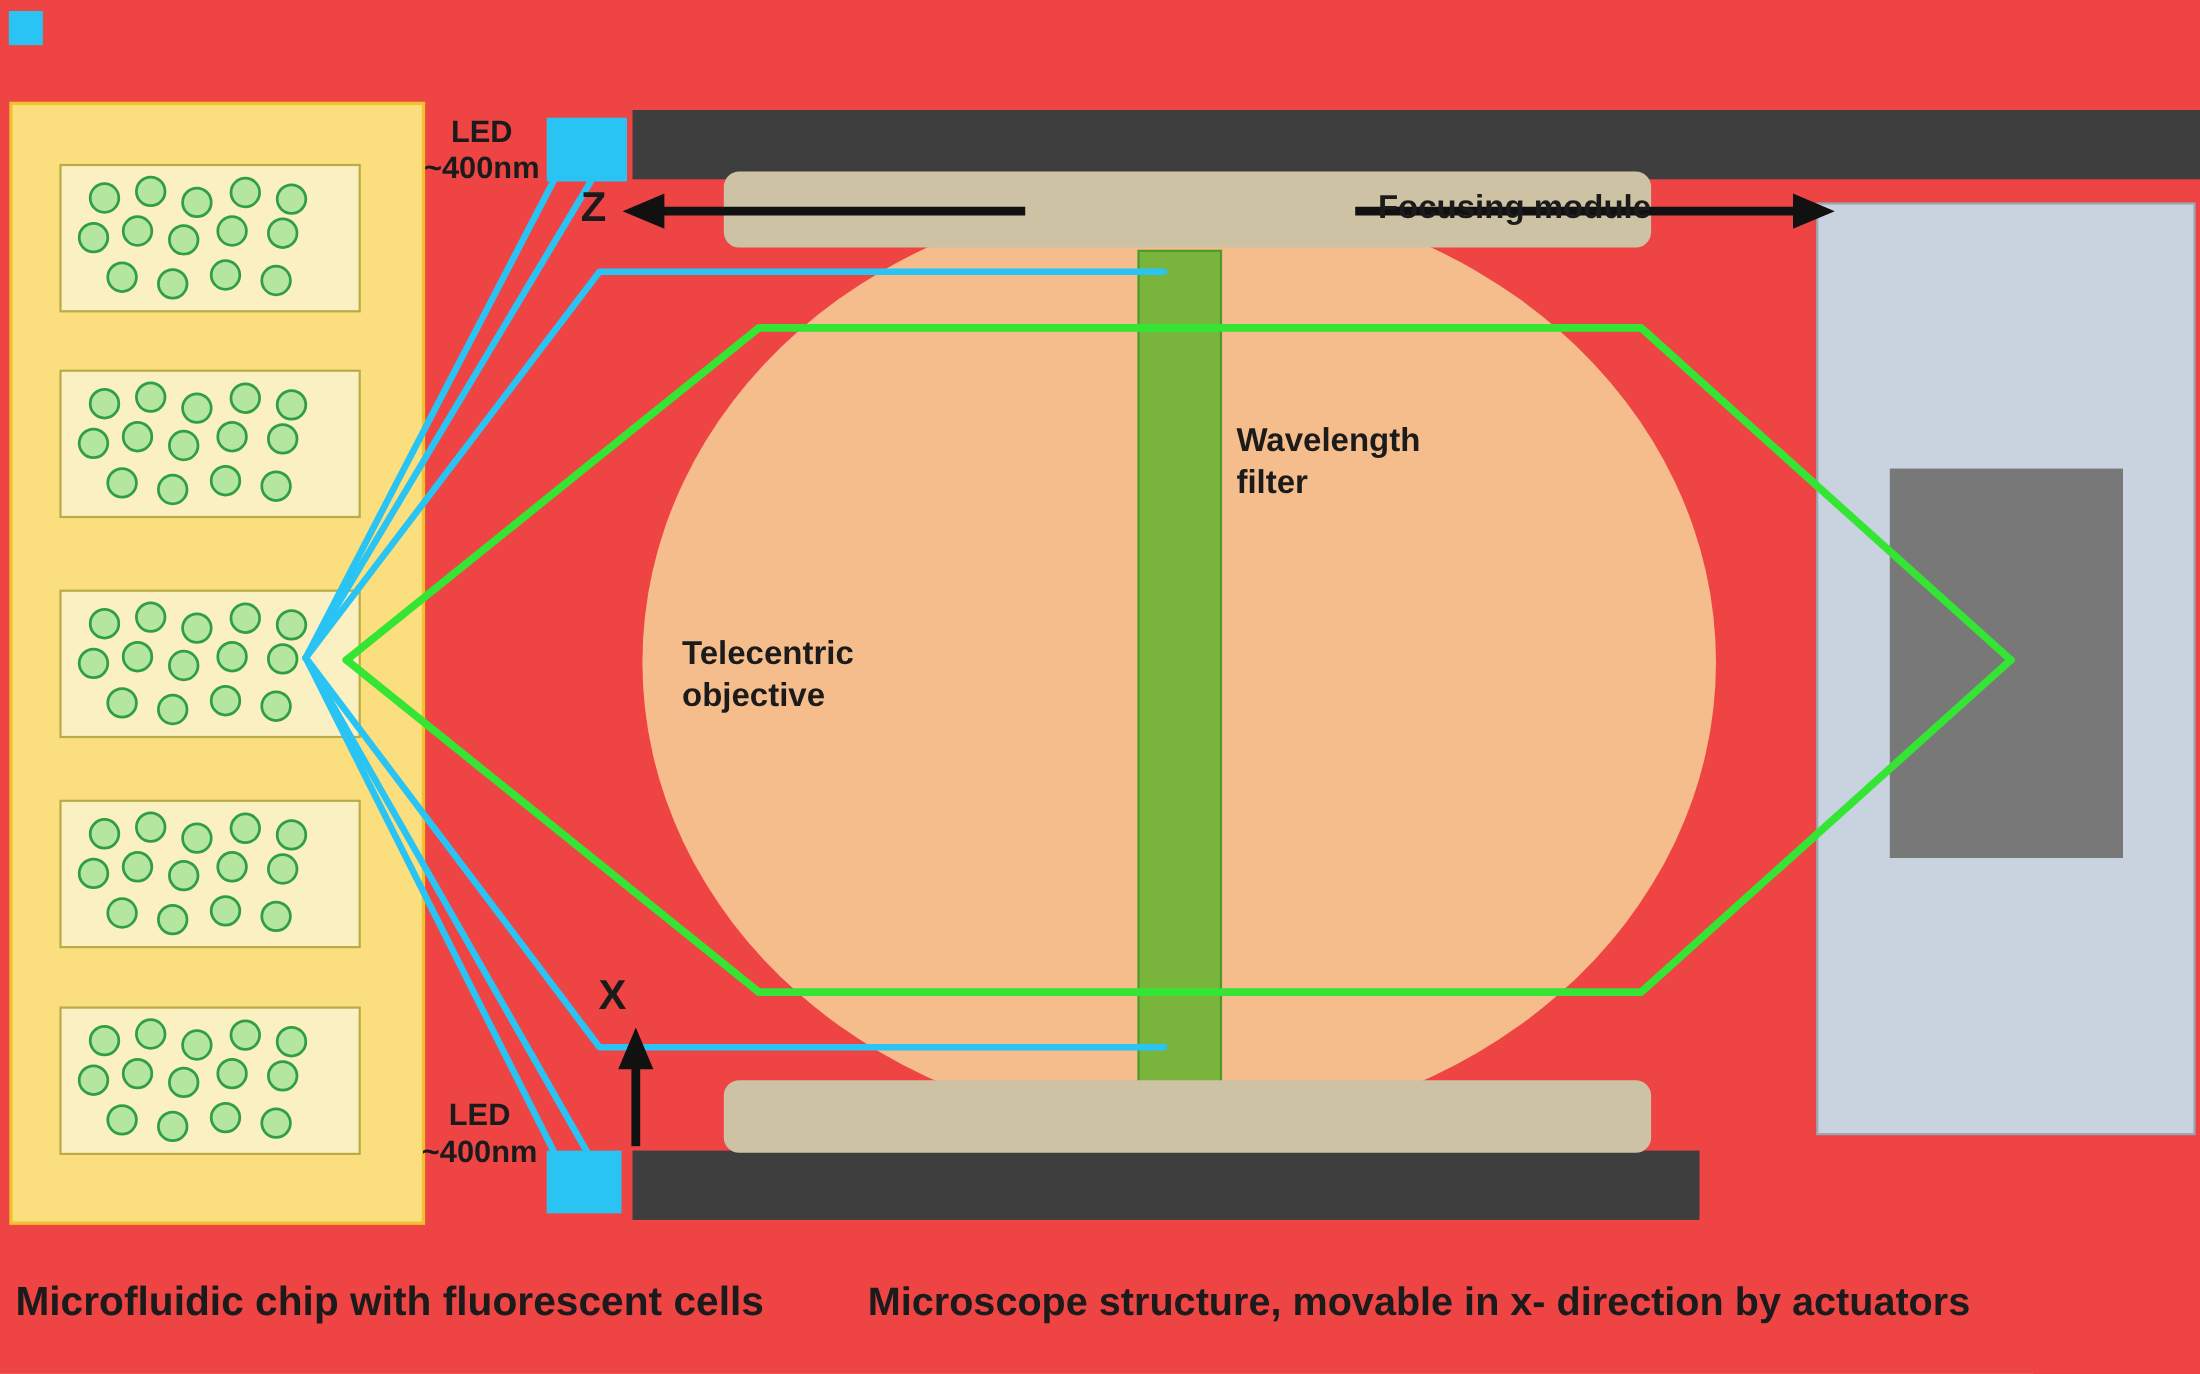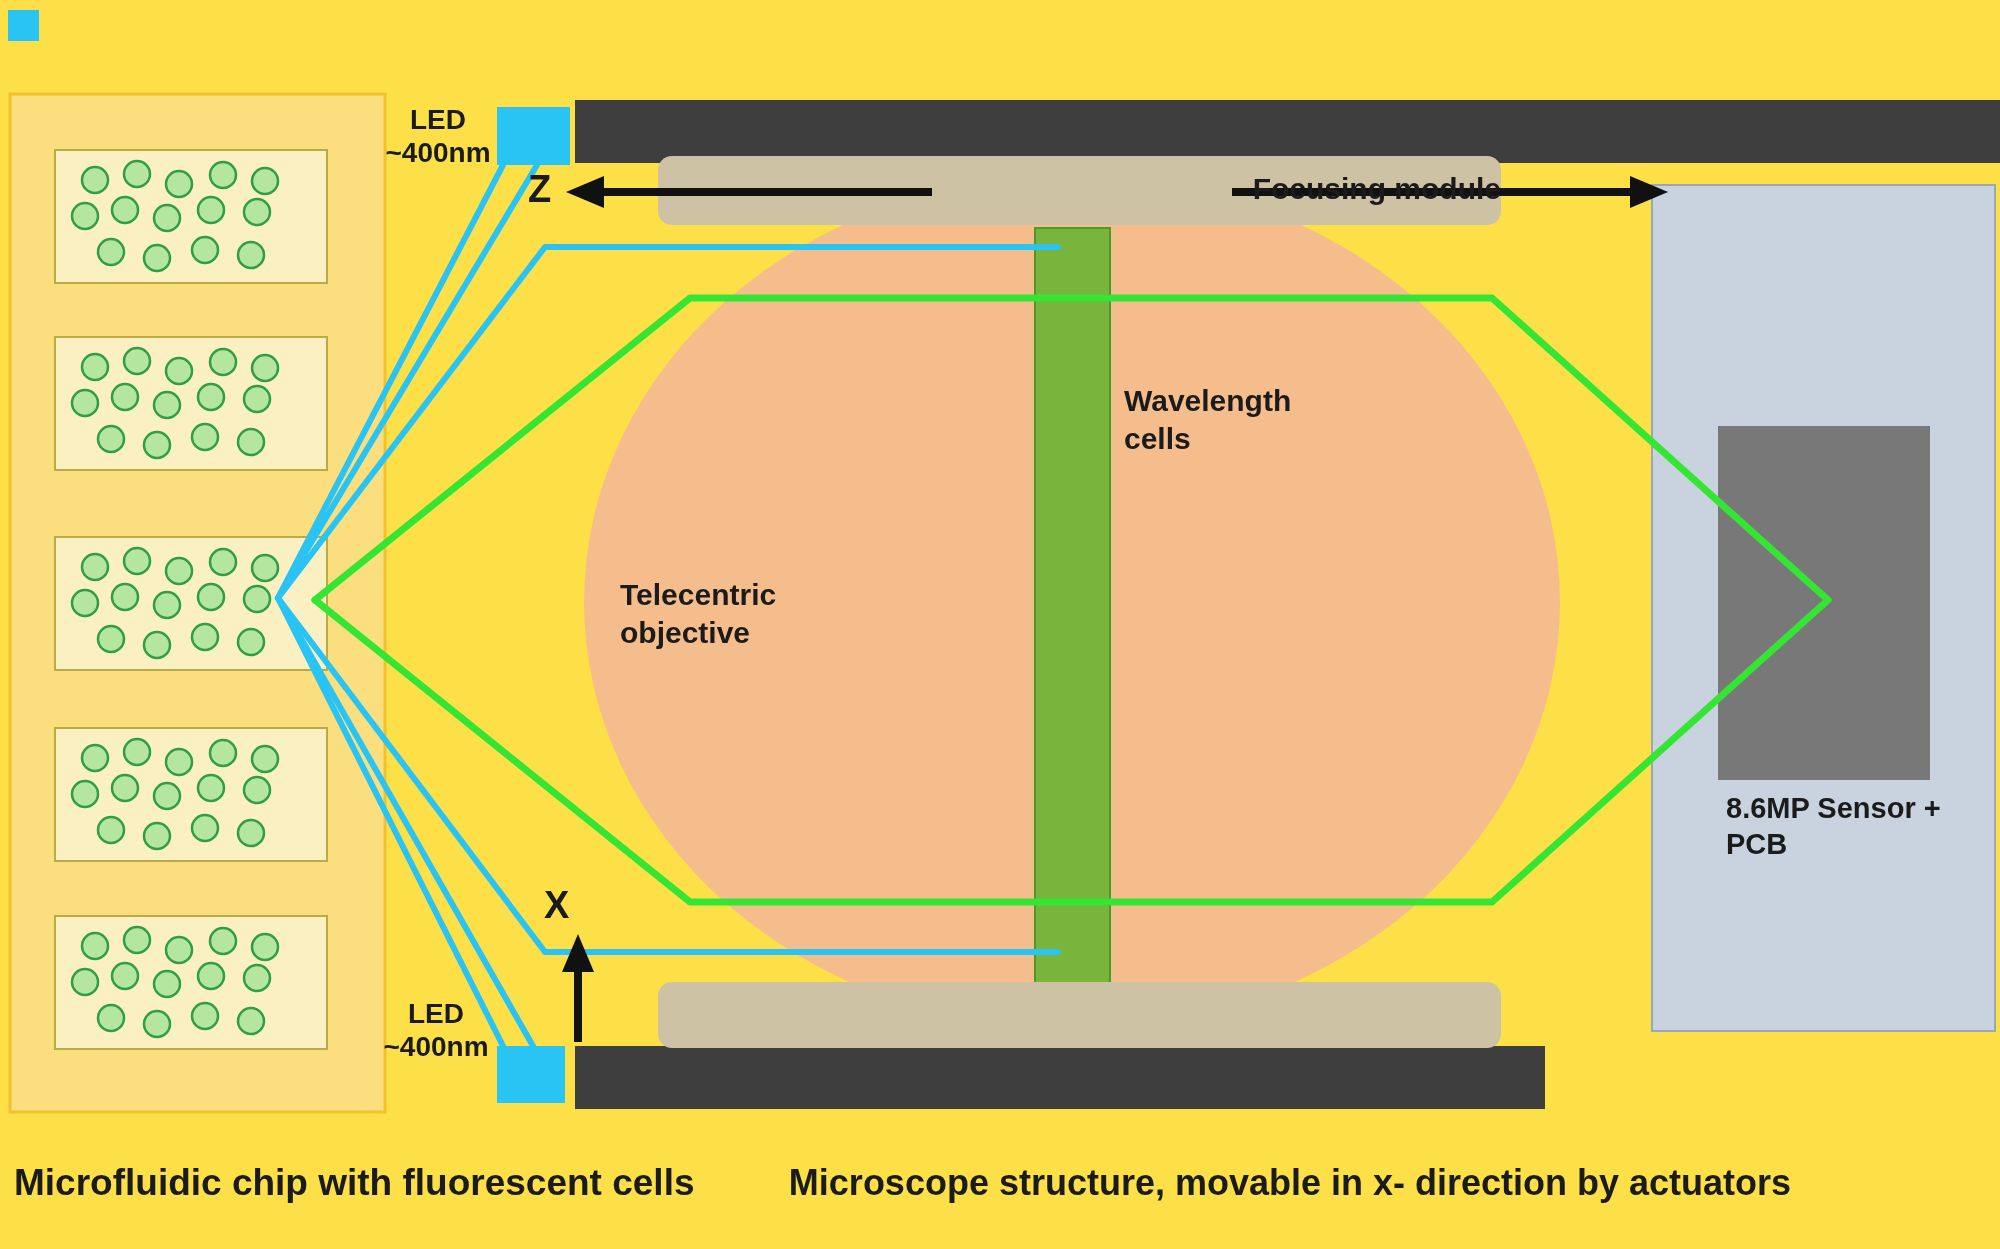--- a/index.html
+++ b/index.html
@@ -1,18 +1,18 @@
 <!DOCTYPE html>
 <html style="--chip_fill: #FBDF7E; --chip_border: #F2C12E; --well_fill: #FAF0C2; --well_border: #B9AB45; --cell_fill: #B5E6A0; --cell_border: #2F9E45; --dark_bar: #3E3E3E; --led: #29C3F4; --tan_bar: #CEC2A4; --objective: #F5BD8B; --filter_fill: #63B32E; --filter_border: #4C9A2A; --sensor_panel: #C9D2DF; --sensor_panel_border: #9AA7B5; --sensor_chip: #787878; --ray_cyan: #29C3F4; --ray_green: #34E534; --axis_black: #111111; --text: #1B1B1B;"><head>
 <meta charset="utf-8">
 <style>
   * { box-sizing: border-box; }
   html,body { margin:0; padding:0; background:#ffffff; }
   body { font-family:"Liberation Sans", sans-serif; }
-  #canvas { position:relative; width:2000px; height:1249px; background:#fde047; overflow:hidden; }
+  #canvas { position:relative; width:2000px; height:1249px; background:#ef4444; overflow:hidden; }
   #scene { position:absolute; left:0; top:0; }
 
   .label { position:absolute; color:#1b1b1b; font-weight:bold; white-space:pre-line; z-index:2; }
 
   .chip       { fill:var(--chip_fill); stroke:var(--chip_border); stroke-width:3; }
   .well-rect  { fill:var(--well_fill); stroke:var(--well_border); stroke-width:2; }
   .cells circle { fill:var(--cell_fill); stroke:var(--cell_border); stroke-width:2.5; }
   .dark-bar   { fill:var(--dark_bar); }
   .led        { fill:var(--led); }
   .objective  { fill:var(--objective); }
@@ -168,30 +168,28 @@
   </svg>
 
   <div class="label" style="left:382px; top:104px; width:112px; text-align:center; font-size:28px; line-height:1.17;">LED
 ~400nm</div>
 
   <div class="label" style="left:528px; top:168px; font-size:38px;">Z</div>
 
   <div class="label" style="left:658px; top:172px; width:843px; text-align:right; font-size:30px;">Focusing module</div>
 
   <div class="label" style="left:1124px; top:382px; font-size:30px; line-height:1.25;">Wavelength
-cells</div>
+filter</div>
 
   <div class="label" style="left:620px; top:576px; font-size:30px; line-height:1.25;">Telecentric
 objective</div>
 
   <div class="label" style="left:544px; top:884px; font-size:38px;">X</div>
 
   <div class="label" style="left:378px; top:998px; width:116px; text-align:center; font-size:28px; line-height:1.17;">LED
 ~400nm</div>
 
-  <div class="label" style="left:1726px; top:790px; font-size:29px; line-height:1.25;">8.6MP Sensor +
-PCB</div>
 
   <div class="label" style="left:14px; top:1162px; font-size:37px;">Microfluidic chip with fluorescent cells</div>
 
   <div class="label" style="left:760px; top:1162px; width:1060px; text-align:center; font-size:36px;">Microscope structure, movable in x- direction by actuators</div>
 
 </div>
 
 </body></html>

